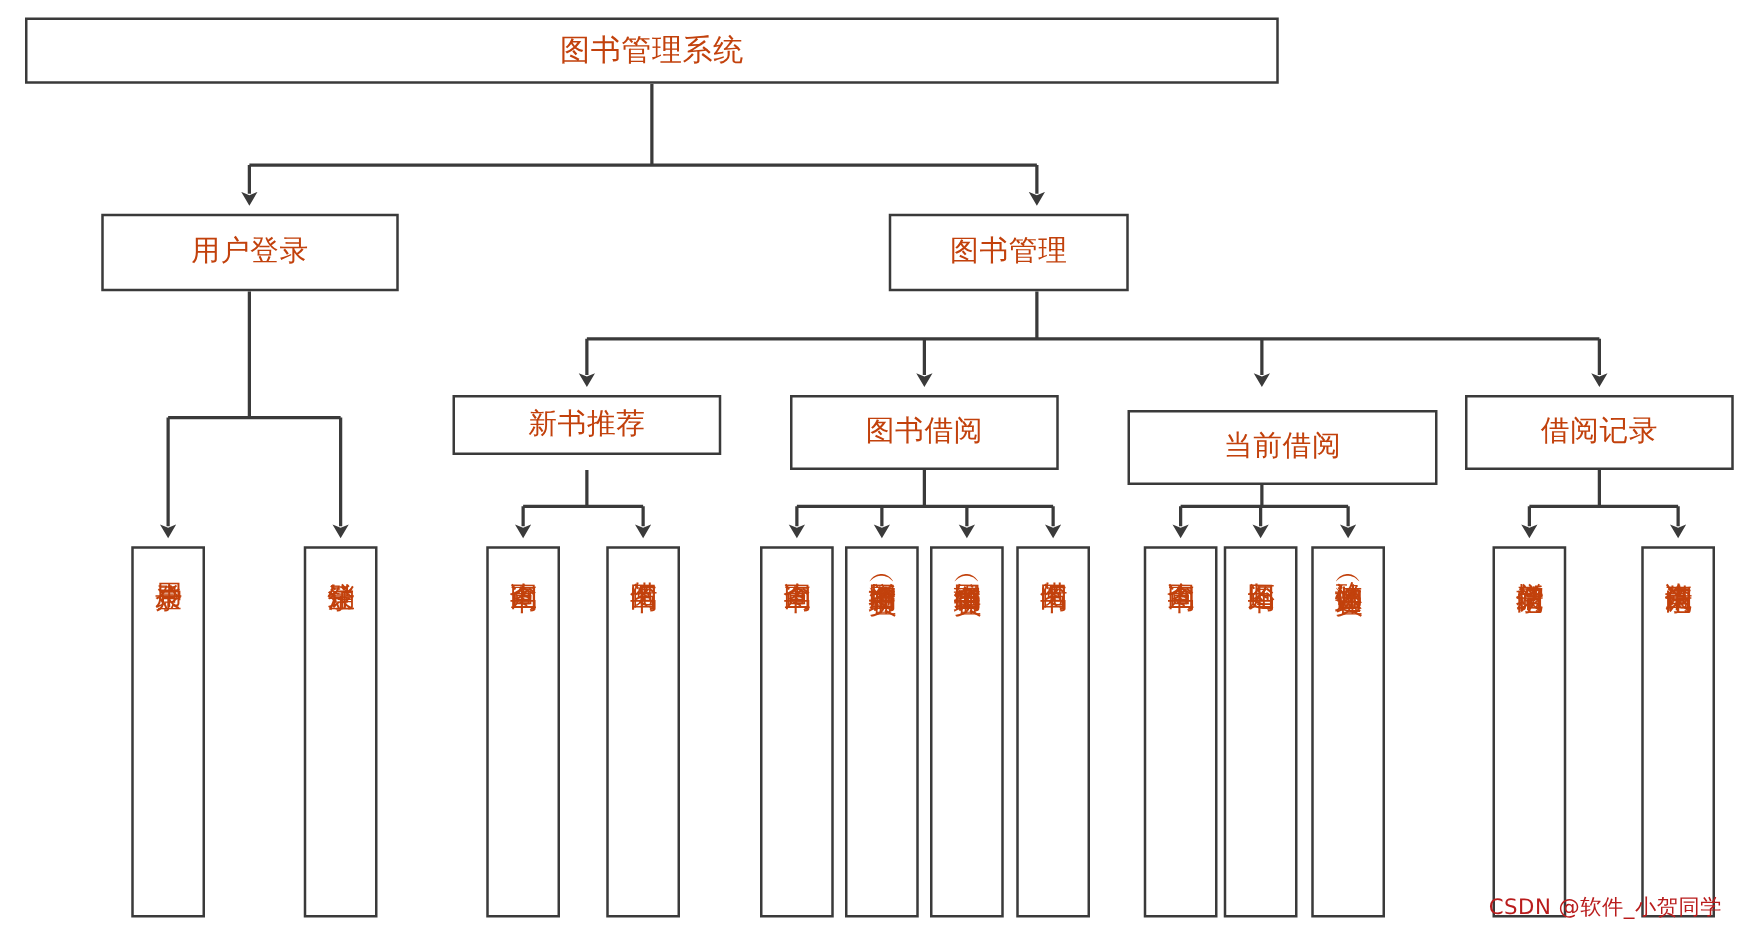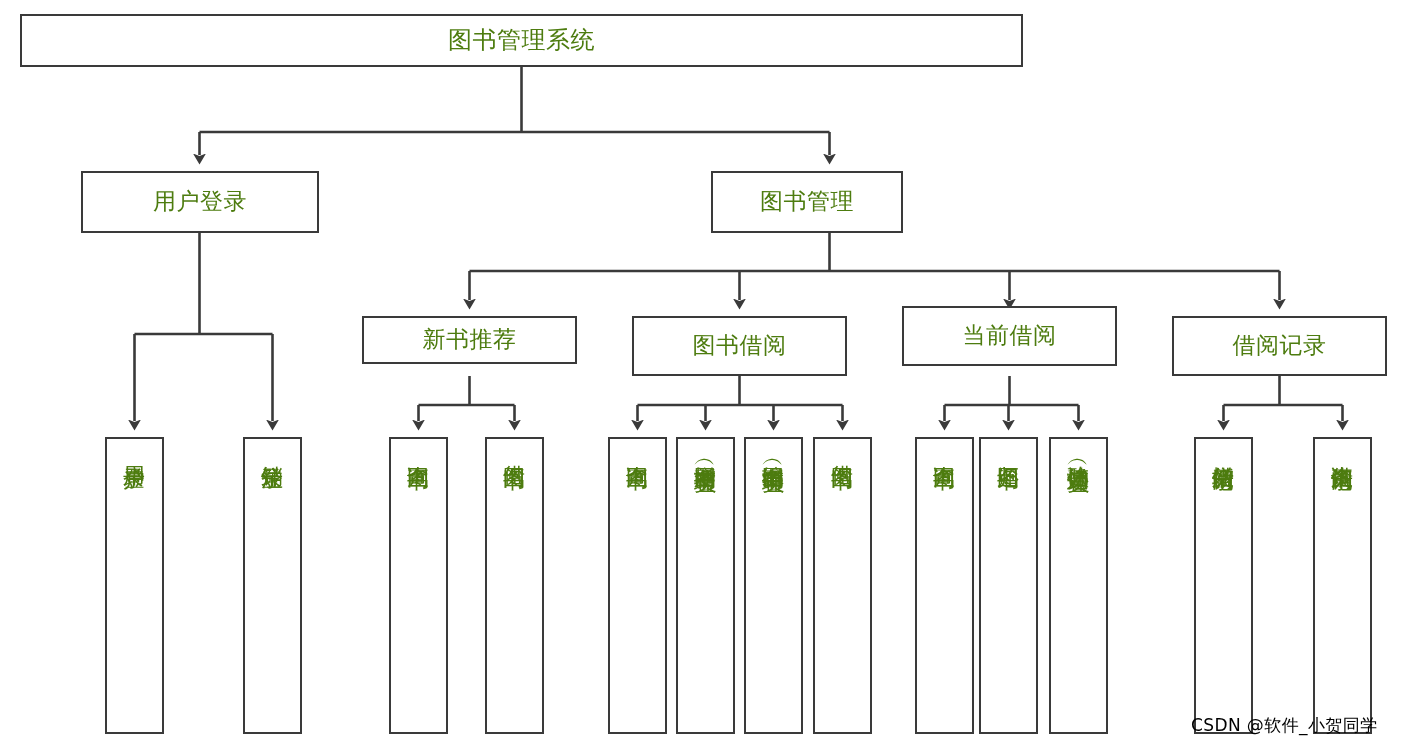--- a/index.html
+++ b/index.html
@@ -27,21 +27,21 @@
     pointer-events: none;
   }
   .node {
     position: absolute;
     box-sizing: border-box;
     background: #ffffff;
     border: 2px solid #3a3a3a;
     display: flex;
     align-items: center;
     justify-content: center;
-    color: #4d7c0f;
+    color: #c2410c;
   }
   .node-label {
     display: block;
     text-align: center;
     line-height: 1.12;
     letter-spacing: 0.5px;
   }
   .node.horizontal .node-label {
     writing-mode: horizontal-tb;
     font-size: 23px;
@@ -59,21 +59,21 @@
     text-orientation: upright;
     font-size: 22px;
     line-height: 1.05;
     letter-spacing: 1px;
   }
   #watermark {
     position: absolute;
     left: 1191px;
     top: 714px;
     font-size: 17px;
-    color: #000000;
+    color: #b91c1c;
     white-space: nowrap;
     letter-spacing: 0.4px;
     font-family: "DejaVu Sans", "Liberation Sans", sans-serif;
   }
 </style>
 </head>
 <body>
 
 <div id="diagram-root">
 
@@ -142,21 +142,21 @@
   </div>
 
   <div class="node horizontal" style="left:362px; top:316px; width:215px; height:48px;">
     <span class="node-label">新书推荐</span>
   </div>
 
   <div class="node horizontal" style="left:632px; top:316px; width:215px; height:60px;align-items:center;">
     <span class="node-label">图书借阅</span>
   </div>
 
-  <div class="node horizontal" style="left:902px; top:306px; width:215px; height:60px;">
+  <div class="node horizontal" style="left:902px; top:328px; width:248px; height:60px;">
     <span class="node-label">当前借阅</span>
   </div>
 
   <div class="node horizontal" style="left:1172px; top:316px; width:215px; height:60px;">
     <span class="node-label">借阅记录</span>
   </div>
 
   <div class="node vertical" style="left:105px; top:437px; width:59px; height:297px;">
     <span class="node-label">用户登录</span>
   </div>

